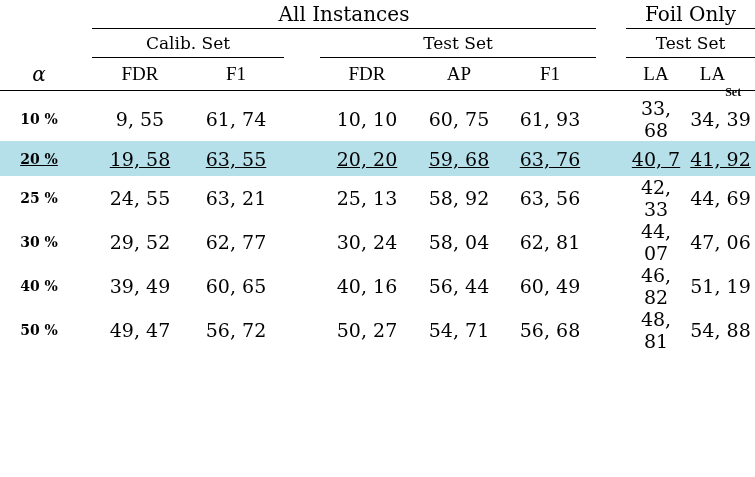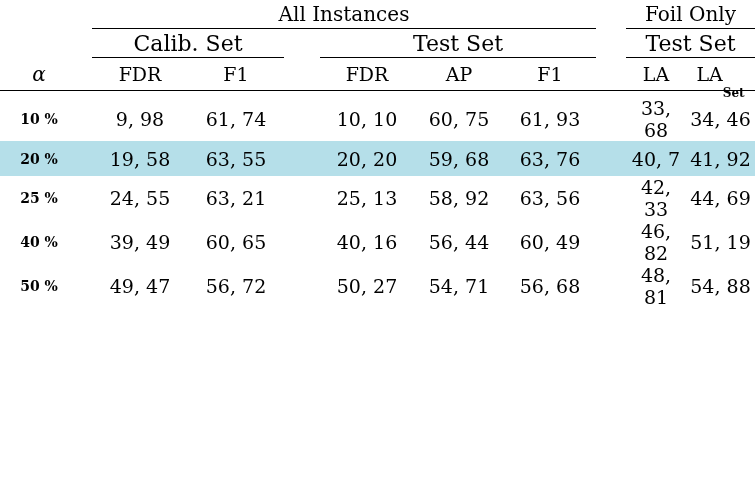--- a/index.html
+++ b/index.html
@@ -53,27 +53,28 @@
   }
   .rule-bottom {
     border-bottom: 1.3px solid #000;
   }
   .hdr-row-1 td { height: 28px; }
   .hdr-row-2 td { height: 28px; }
   .hdr-row-3 td { height: 32px; }
 
   .sub-title {
     font-weight: bold;
-    font-size: 22px;
+    font-size: 17px;
     padding-bottom: 2px;
   }
   .col-head {
     font-weight: bold;
     font-size: 19px;
     padding-bottom: 4px;
+    font-family: Liberation Serif, serif;
   }
   .alpha-head {
     font-size: 20px;
     font-style: italic;
     font-family: "DejaVu Serif", serif;
     padding-bottom: 4px;
   }
   .sub {
     font-size: 12px;
     vertical-align: baseline;
@@ -161,31 +162,31 @@
         <td colspan="11"></td>
       </tr>
       <tr class="spacer-row">
           <td colspan="11"></td>
         </tr>
     </thead>
     <tbody>
       <tr>
         <td class="alpha">10 %</td>
         <td></td>
-        <td class="val">9, 98</td>
+        <td class="val">9, 55</td>
         <td class="val">61, 74</td>
         <td></td>
         <td class="val">10, 10</td>
         <td class="val">60, 75</td>
         <td class="val">61, 93</td>
         <td></td>
         <td class="val">33, 68</td>
-        <td class="val">34, 46</td>
-      </tr>
-      <tr class="highlight" style="background: rgb(181, 223, 233);">
+        <td class="val">34, 39</td>
+      </tr>
+      <tr class="highlight" style="background: rgb(181, 223, 233); text-decoration: underline;">
         <td class="alpha">20 %</td>
         <td></td>
         <td class="val">19, 58</td>
         <td class="val">63, 55</td>
         <td></td>
         <td class="val">20, 20</td>
         <td class="val">59, 68</td>
         <td class="val">63, 76</td>
         <td></td>
         <td class="val">40, 7</td>
@@ -198,20 +199,33 @@
         <td class="val">63, 21</td>
         <td></td>
         <td class="val">25, 13</td>
         <td class="val">58, 92</td>
         <td class="val">63, 56</td>
         <td></td>
         <td class="val">42, 33</td>
         <td class="val">44, 69</td>
       </tr>
       <tr>
+        <td class="alpha">30 %</td>
+        <td></td>
+        <td class="val">29, 52</td>
+        <td class="val">62, 77</td>
+        <td></td>
+        <td class="val">30, 24</td>
+        <td class="val">58, 04</td>
+        <td class="val">62, 81</td>
+        <td></td>
+        <td class="val">44, 07</td>
+        <td class="val">47, 06</td>
+      </tr>
+      <tr>
         <td class="alpha">40 %</td>
         <td></td>
         <td class="val">39, 49</td>
         <td class="val">60, 65</td>
         <td></td>
         <td class="val">40, 16</td>
         <td class="val">56, 44</td>
         <td class="val">60, 49</td>
         <td></td>
         <td class="val">46, 82</td>

